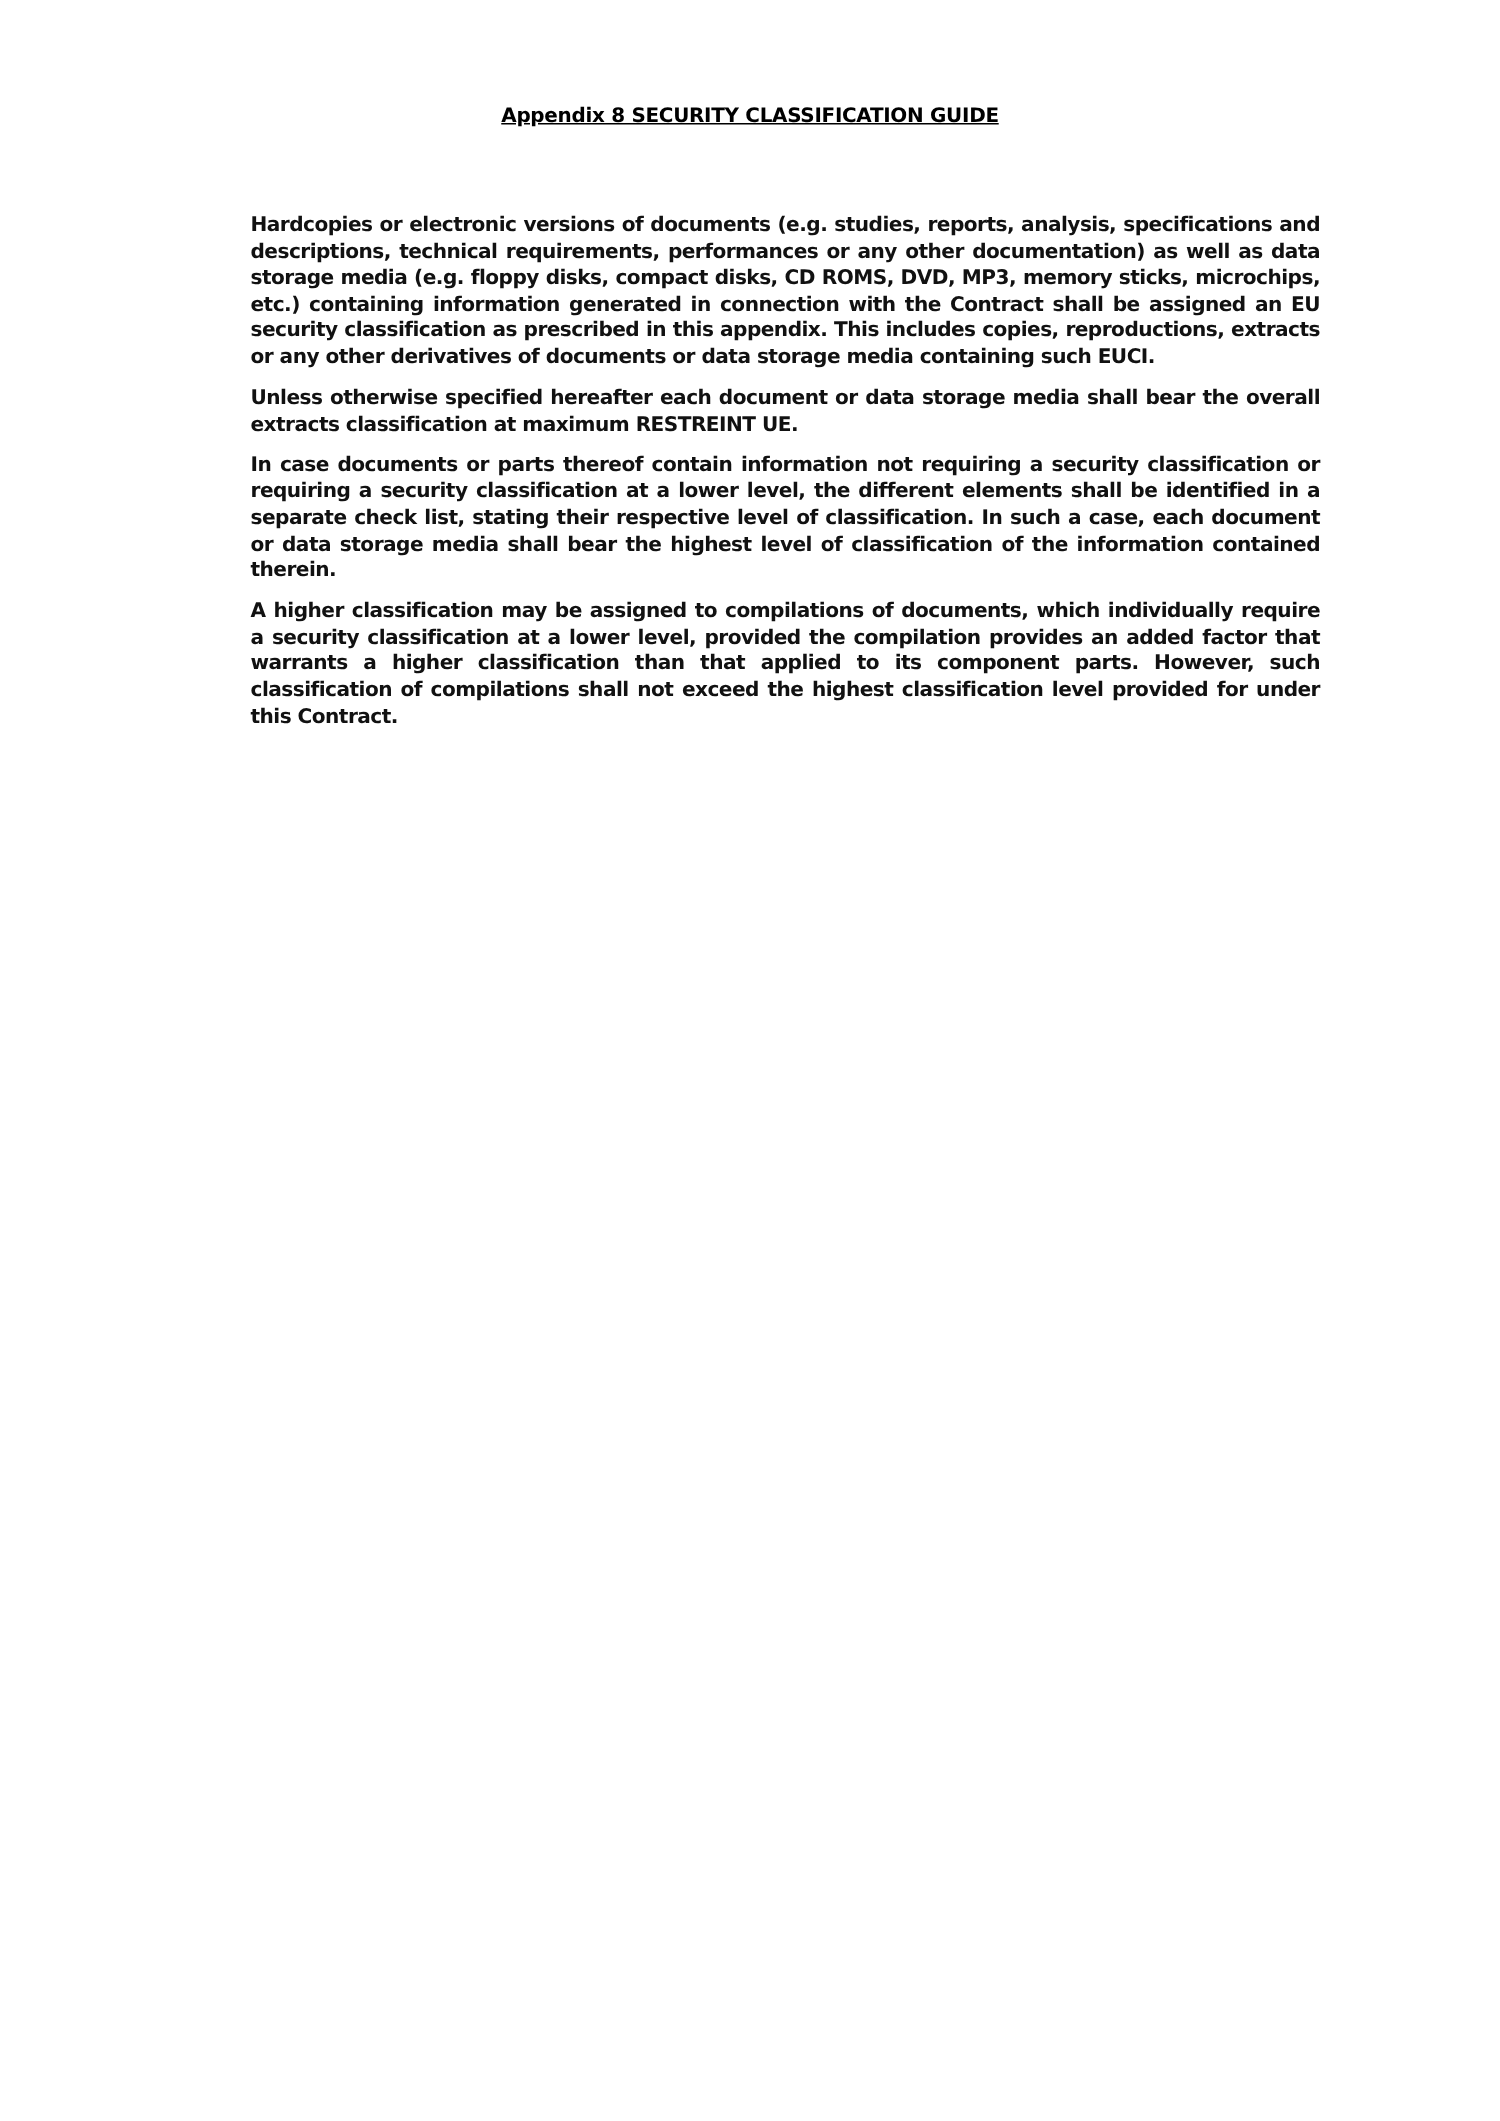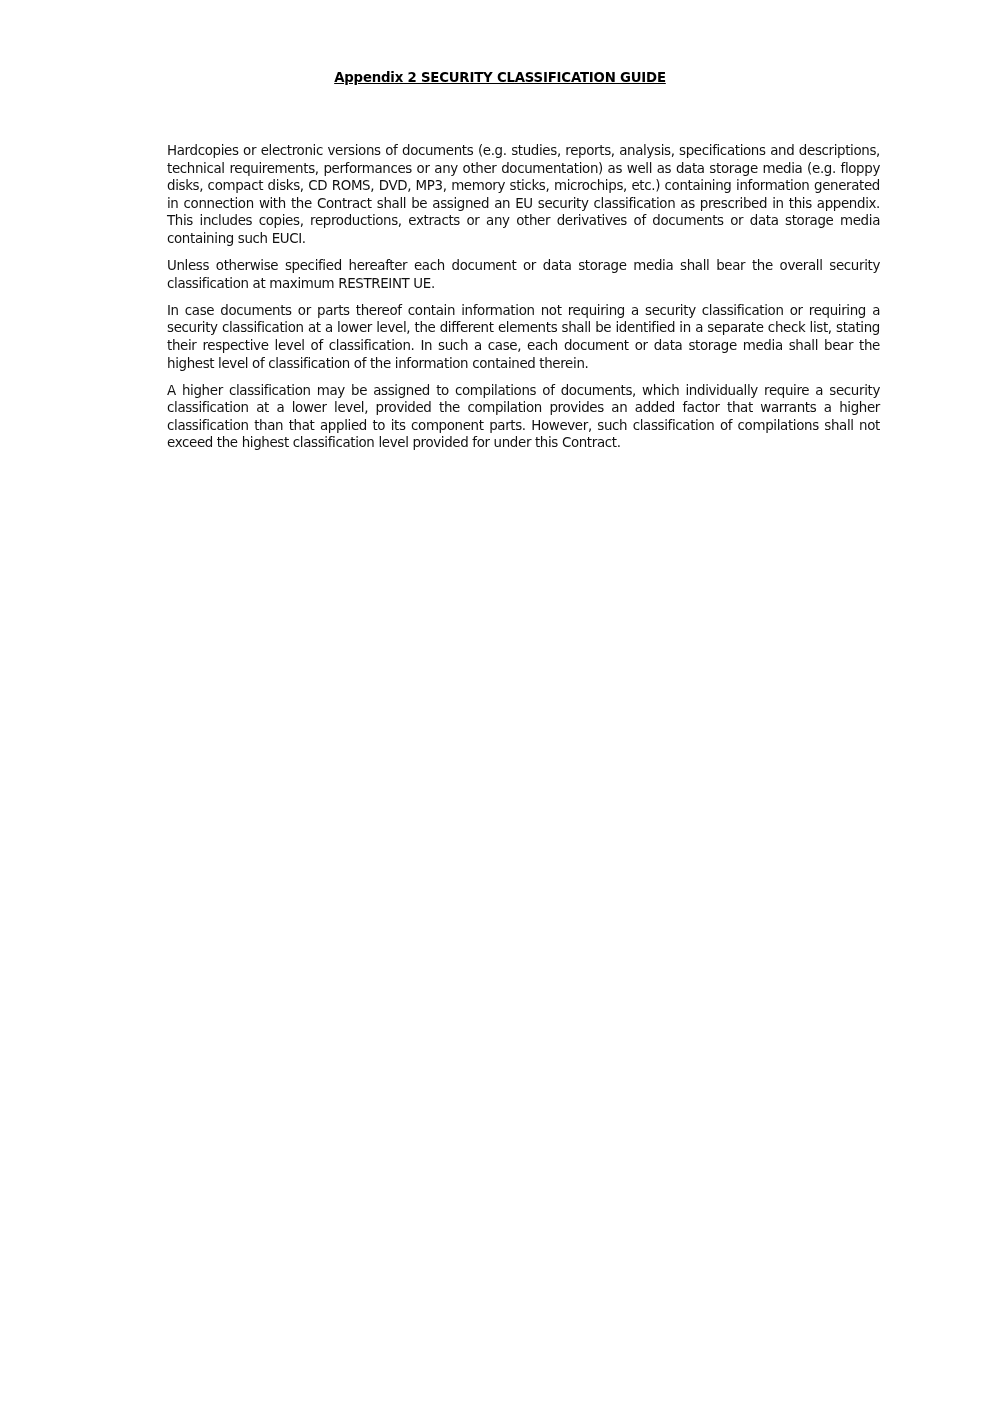--- a/index.html
+++ b/index.html
@@ -8,26 +8,26 @@
     .title {
       position: absolute; top: 70px; left: 0; width: 1000px; text-align: center;
       font-family: "DejaVu Sans", sans-serif; font-size: 13.3px; font-weight: bold;
       color: #000; text-decoration: underline; letter-spacing: -0.2px;
     }
     .body-text {
       position: absolute; left: 167px; top: 142px; width: 713px;
       font-family: "DejaVu Sans", sans-serif; font-size: 13.4px; line-height: 17.6px;
       color: #111; letter-spacing: -0.35px;
     }
-    .body-text p { margin: 0 0 9.5px 0; text-align: justify; }
+    .body-text p { margin: 0 0 9.5px 0; text-align: justify; font-weight: bold; }
   </style>
 </head>
 <body>
 
 <div class="page">
-  <div class="title">Appendix 2 SECURITY CLASSIFICATION GUIDE</div>
+  <div class="title">Appendix 8 SECURITY CLASSIFICATION GUIDE</div>
   <div class="body-text">
     <p>Hardcopies or electronic versions of documents (e.g. studies, reports, analysis, specifications and descriptions, technical requirements, performances or any other documentation) as well as data storage media (e.g. floppy disks, compact disks, CD ROMS, DVD, MP3, memory sticks, microchips, etc.) containing information generated in connection with the Contract shall be assigned an EU security classification as prescribed in this appendix. This includes copies, reproductions, extracts or any other derivatives of documents or data storage media containing such EUCI.</p>
-    <p>Unless otherwise specified hereafter each document or data storage media shall bear the overall security classification at maximum RESTREINT UE.</p>
+    <p>Unless otherwise specified hereafter each document or data storage media shall bear the overall extracts classification at maximum RESTREINT UE.</p>
     <p>In case documents or parts thereof contain information not requiring a security classification or requiring a security classification at a lower level, the different elements shall be identified in a separate check list, stating their respective level of classification. In such a case, each document or data storage media shall bear the highest level of classification of the information contained therein.</p>
     <p>A higher classification may be assigned to compilations of documents, which individually require a security classification at a lower level, provided the compilation provides an added factor that warrants a higher classification than that applied to its component parts. However, such classification of compilations shall not exceed the highest classification level provided for under this Contract.</p>
   </div>
 </div>
 
 </body></html>

